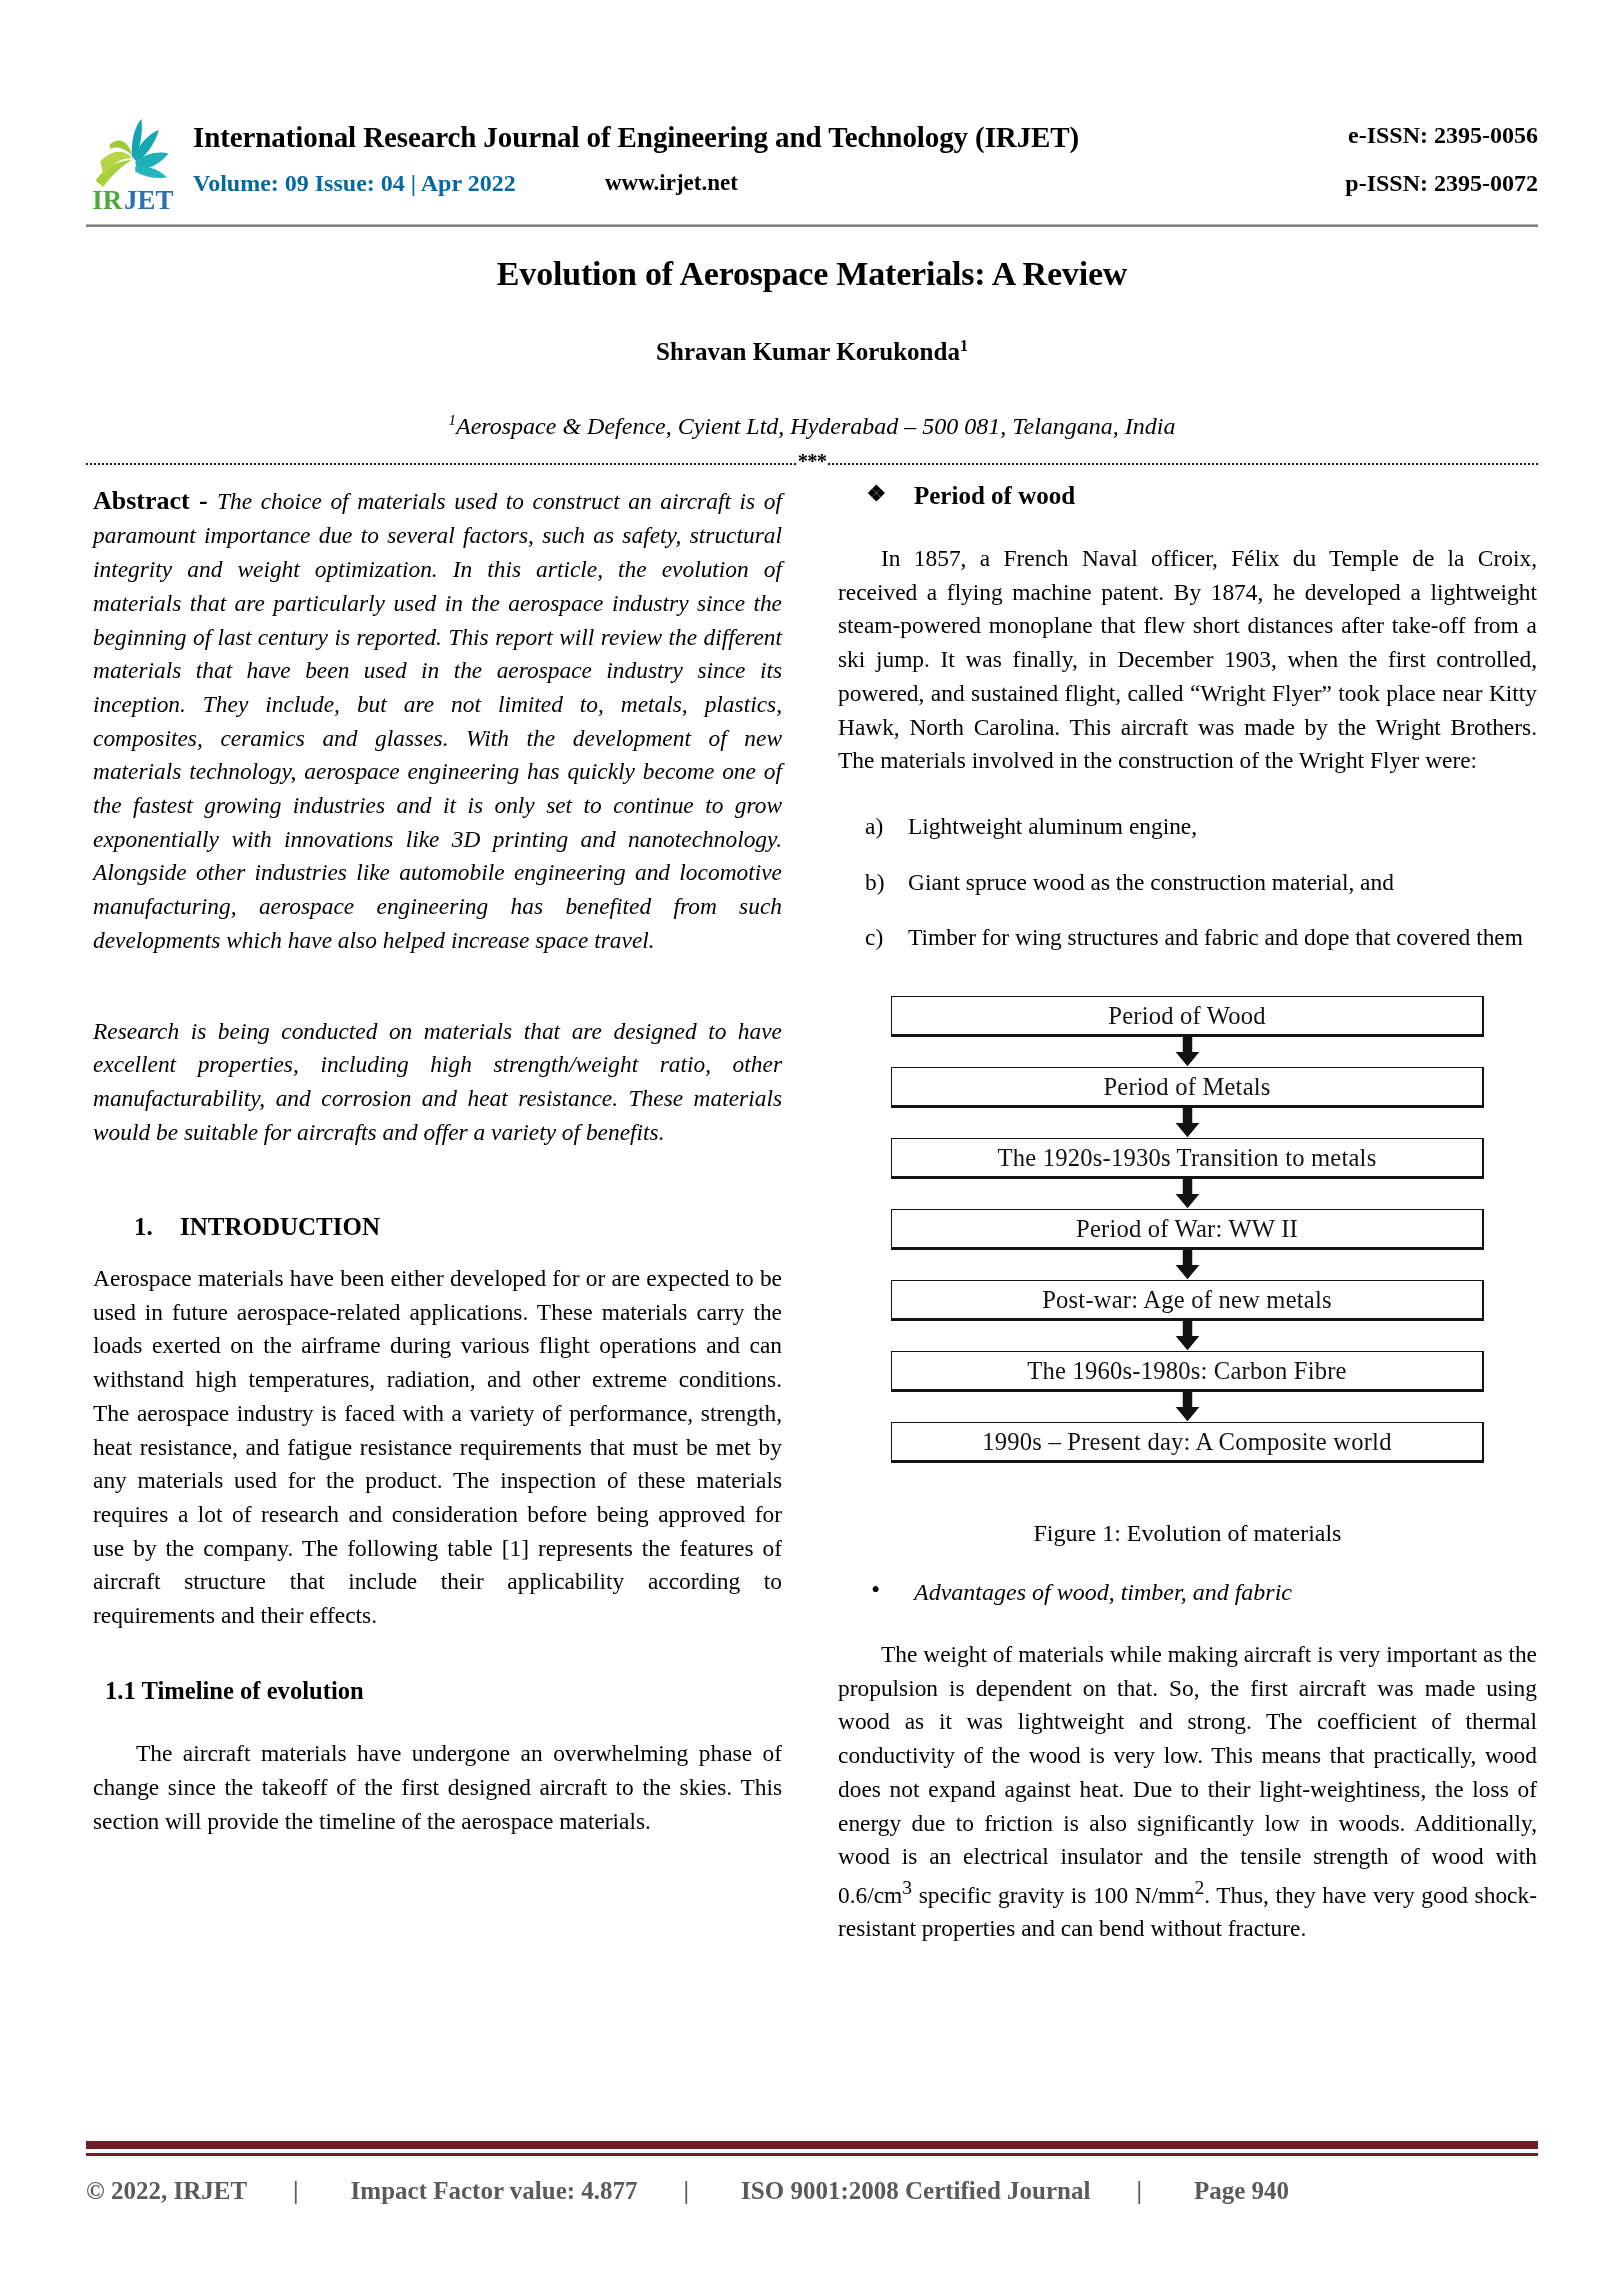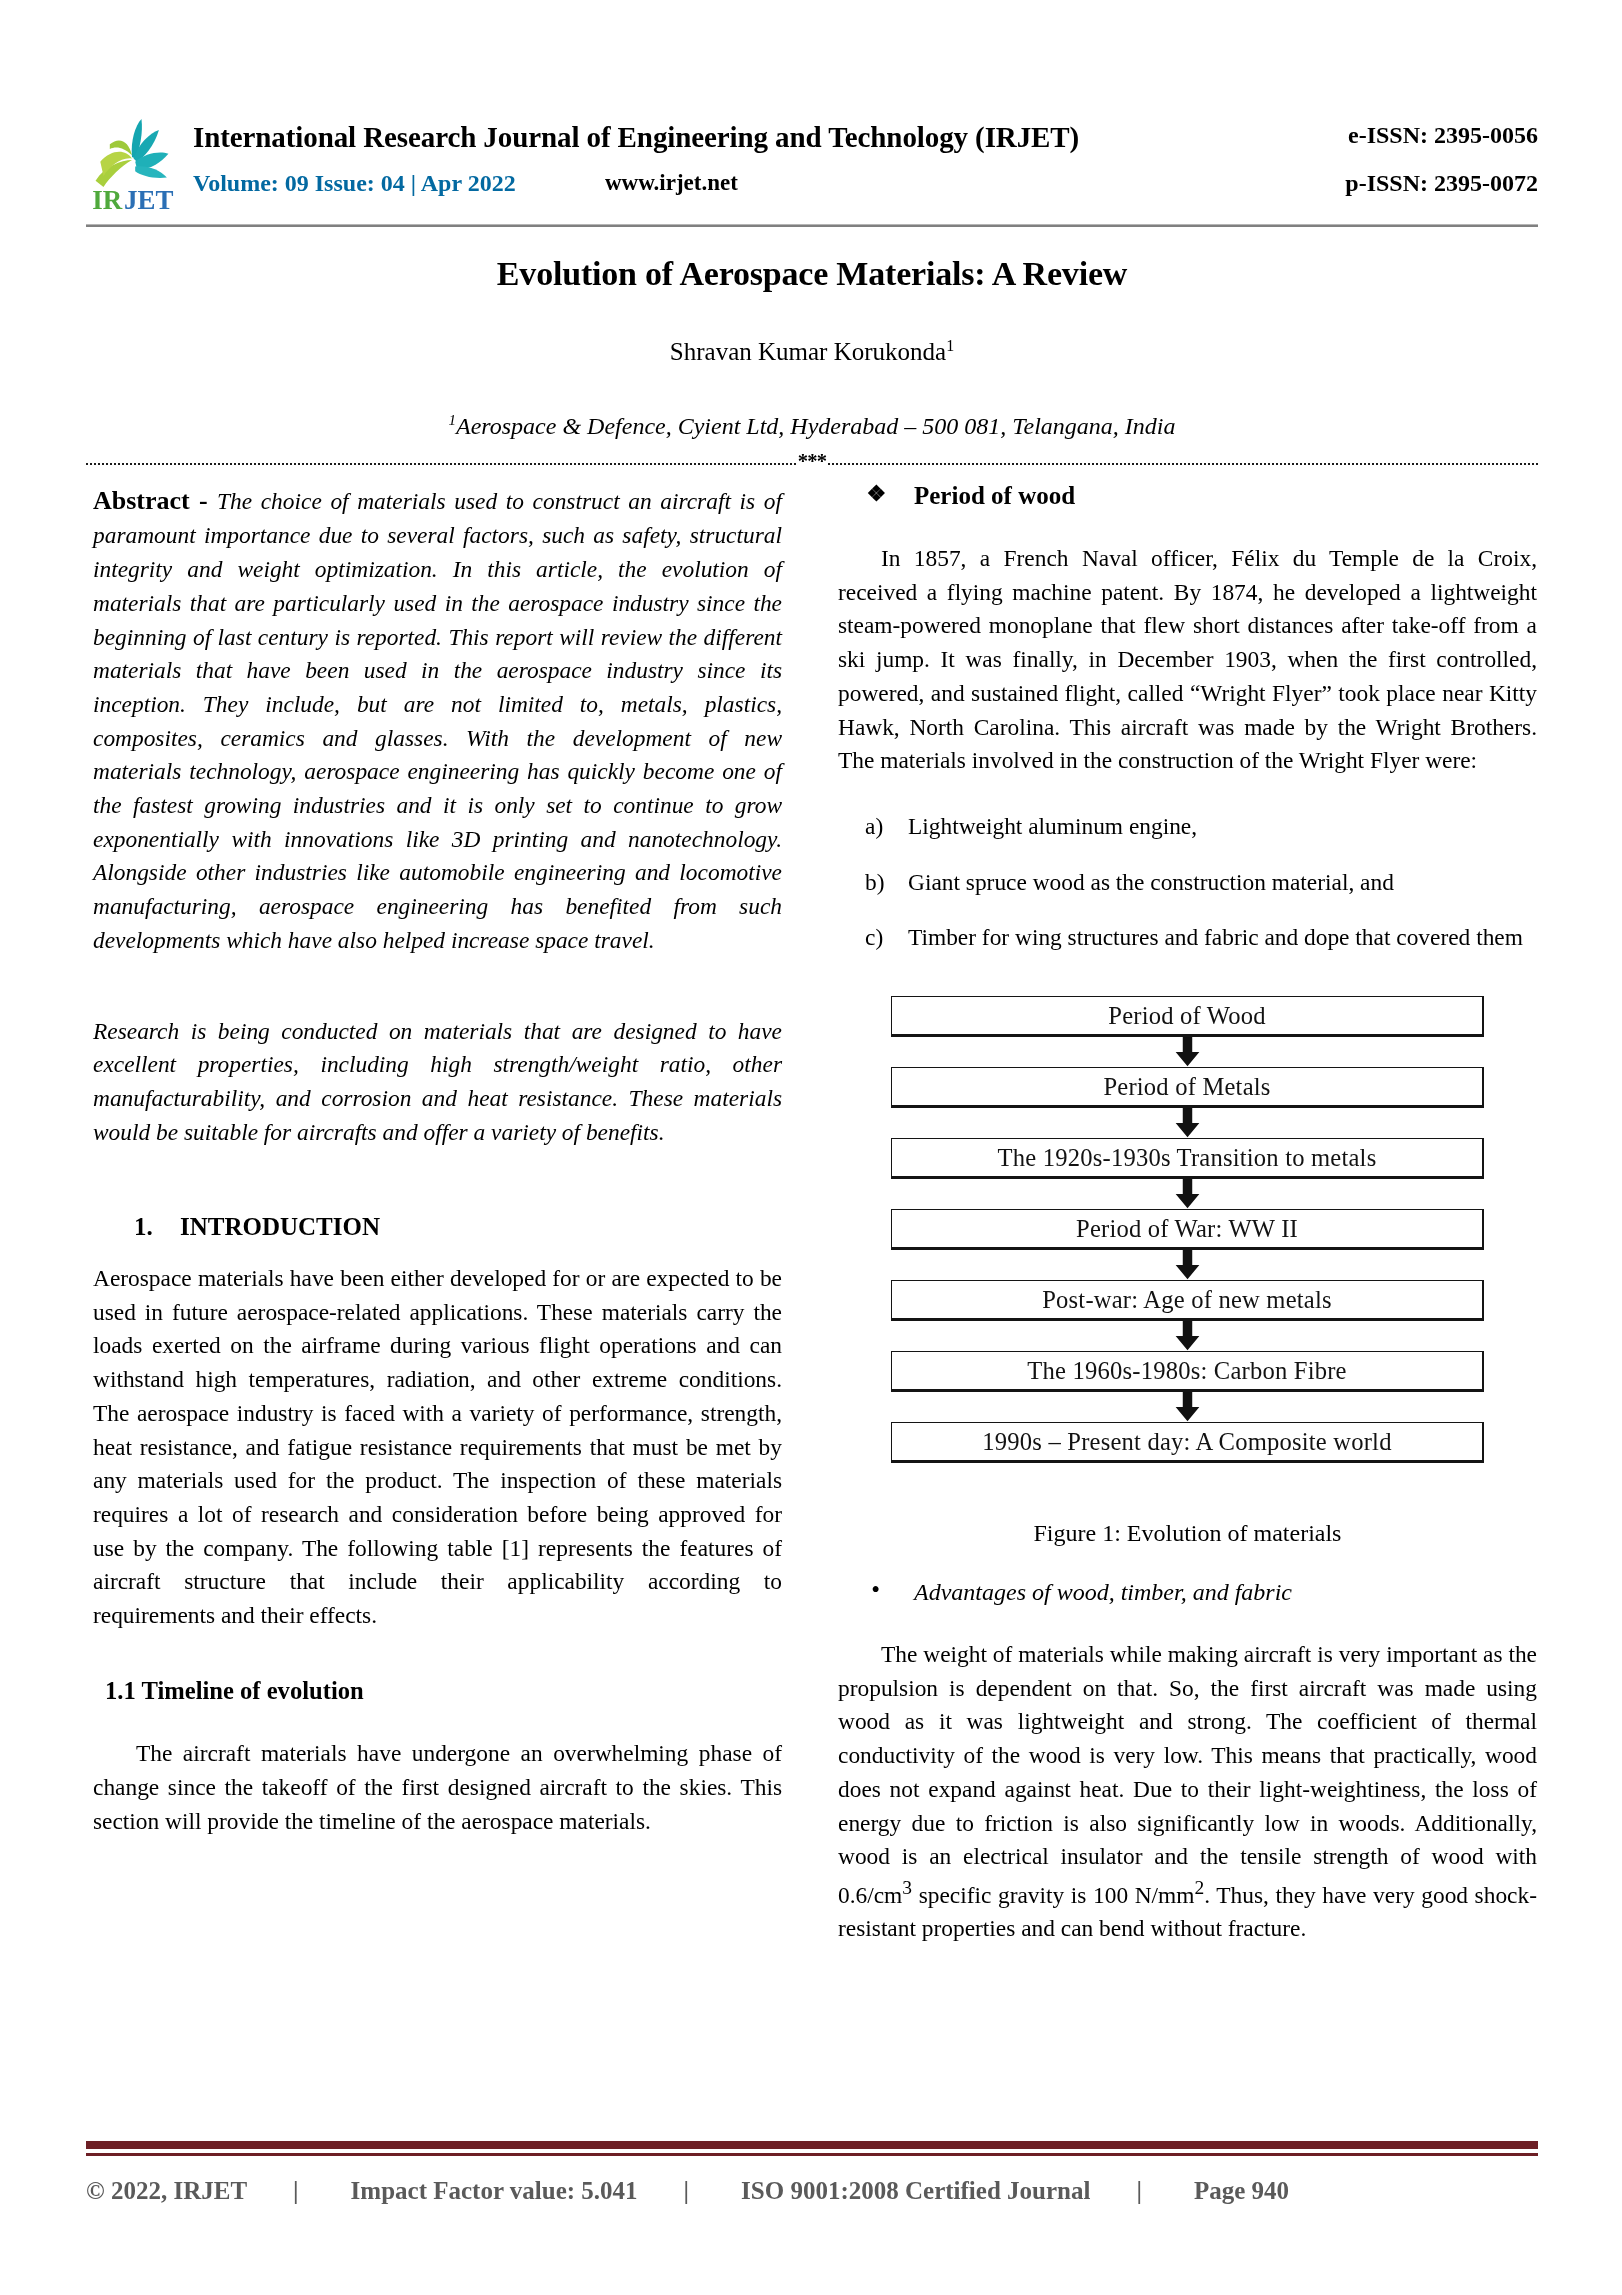--- a/index.html
+++ b/index.html
@@ -114,21 +114,21 @@
     font-weight: bold;
     letter-spacing: -0.2px;
   }
   .authors {
     position: absolute;
     left: 86px;
     top: 337px;
     width: 1452px;
     text-align: center;
     font-size: 25px;
-    font-weight: normal;
+    font-weight: bold;
   }
   .authors sup { font-size: 16px; vertical-align: super; }
   .affiliation {
     position: absolute;
     left: 86px;
     top: 412px;
     width: 1452px;
     text-align: center;
     font-size: 24px;
     font-style: italic;
@@ -506,21 +506,21 @@
 
     <p class="body indent"><span>The weight of materials while making aircraft is very important as the propulsion is dependent on that. So, the first aircraft was made using wood as it was lightweight and strong. The coefficient of thermal conductivity of the wood is very low. This means that practically, wood does not expand against heat. Due to their light-weightiness, the loss of energy due to friction is also significantly low in woods. Additionally, wood is an electrical insulator and the tensile strength of wood with 0.6/cm</span><sup>3</sup><span> specific gravity is 100 N/mm</span><sup>2</sup><span>. Thus, they have very good shock-resistant properties and can bend without fracture.</span></p>
   </div>
 
   <div class="footer-bar1"></div>
   <div class="footer-bar2"></div>
 
   <div class="footer">
     <span class="f-item f-copy">© 2022, IRJET</span>
     <span class="f-sep sep1">|</span>
-    <span class="f-item f-impact">Impact Factor value: 5.041</span>
+    <span class="f-item f-impact">Impact Factor value: 4.877</span>
     <span class="f-sep sep2">|</span>
     <span class="f-item f-iso">ISO 9001:2008 Certified Journal</span>
     <span class="f-sep sep3">|</span>
     <span class="f-item f-page">Page 940</span>
   </div>
 
 </div>
 
 
 </body></html>

